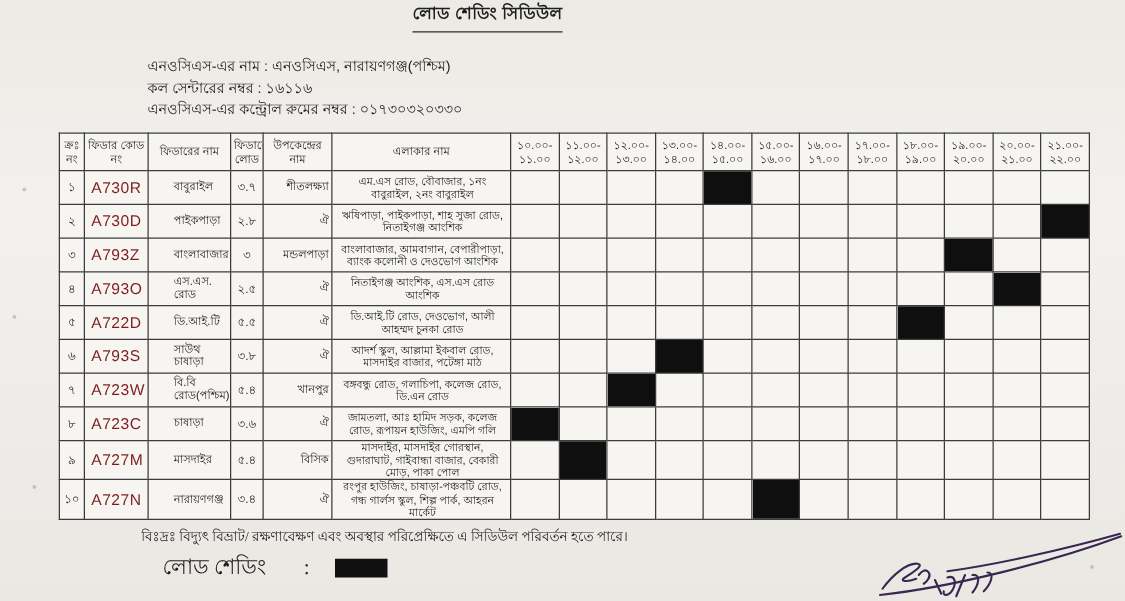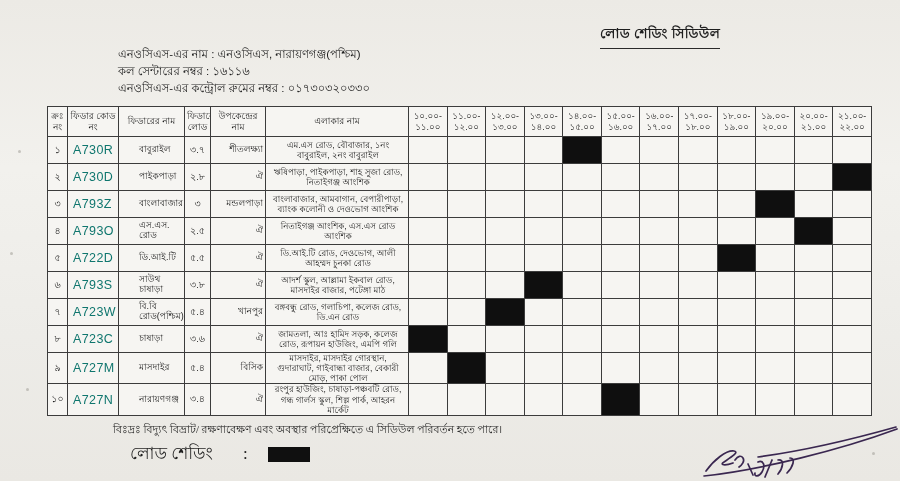--- a/index.html
+++ b/index.html
@@ -1,31 +1,31 @@
 <!DOCTYPE html>
 <html><head>
 <meta charset="utf-8">
 <style>
   html,body{margin:0;padding:0;}
   body{background:#d9d8d4;font-family:"Liberation Sans","DejaVu Sans",sans-serif;}
   .page{position:relative;width:900px;height:481px;overflow:hidden;color:#1e1e1e;
         background:linear-gradient(180deg,#eceae5 0%,#f2f1ed 35%,#edece8 70%,#eae8e3 100%);}
-  .title-wrap{position:absolute;top:23px;left:60px;width:660px;text-align:right;}
+  .title-wrap{position:absolute;top:0;left:60px;width:660px;text-align:center;}
   .doc-title{display:inline-block;font-size:13.5px;font-weight:bold;
              border-bottom:1.5px solid #2a2a2a;padding-bottom:2px;letter-spacing:.3px;}
   .info{position:absolute;left:118px;top:46px;font-size:11.5px;line-height:17px;}
   .info div{white-space:nowrap;}
   .table-wrap{position:absolute;left:47px;top:106px;}
   table{border-collapse:collapse;table-layout:fixed;width:825px;height:304px;background:#f6f5f2;}
   th,td{border:1px solid #3c3c3c;padding:0 2px;overflow:hidden;vertical-align:middle;}
   thead th{height:29px;font-weight:normal;font-size:9px;line-height:1.15;text-align:center;}
   tbody tr{height:27px;}
   .time-th{white-space:pre-line;font-size:8.8px;}
   .c-sl{font-size:9.5px;text-align:center;}
-  .c-code{font-size:12.5px;text-align:left;padding-left:5px;color:#0f766e;letter-spacing:.4px;}
+  .c-code{font-size:12.5px;text-align:left;padding-left:5px;color:#7f1d1d;letter-spacing:.4px;}
   .c-name{font-size:9px;text-align:left;padding-left:20px;line-height:1.1;}
   .c-load{font-size:9.5px;text-align:center;}
   .c-sub{font-size:9px;text-align:right;line-height:1.1;margin-top:20px;}
   .c-area{font-size:8.6px;text-align:center;padding-left:4px;line-height:1.18;}
   td.shed{background:#0f0f0f;}
   .note{position:absolute;left:113px;top:421px;font-size:10.8px;font-family:Liberation Serif, serif;}
   .legend{position:absolute;left:130px;top:440px;display:flex;align-items:center;font-size:17px;font-family:Liberation Serif, serif;}
   .legend .colon{margin-left:30px;}
   .legend-box{display:inline-block;width:42px;height:15px;background:#101010;margin-left:20px;}
   .signature{position:absolute;left:700px;top:424px;width:200px;height:57px;}

